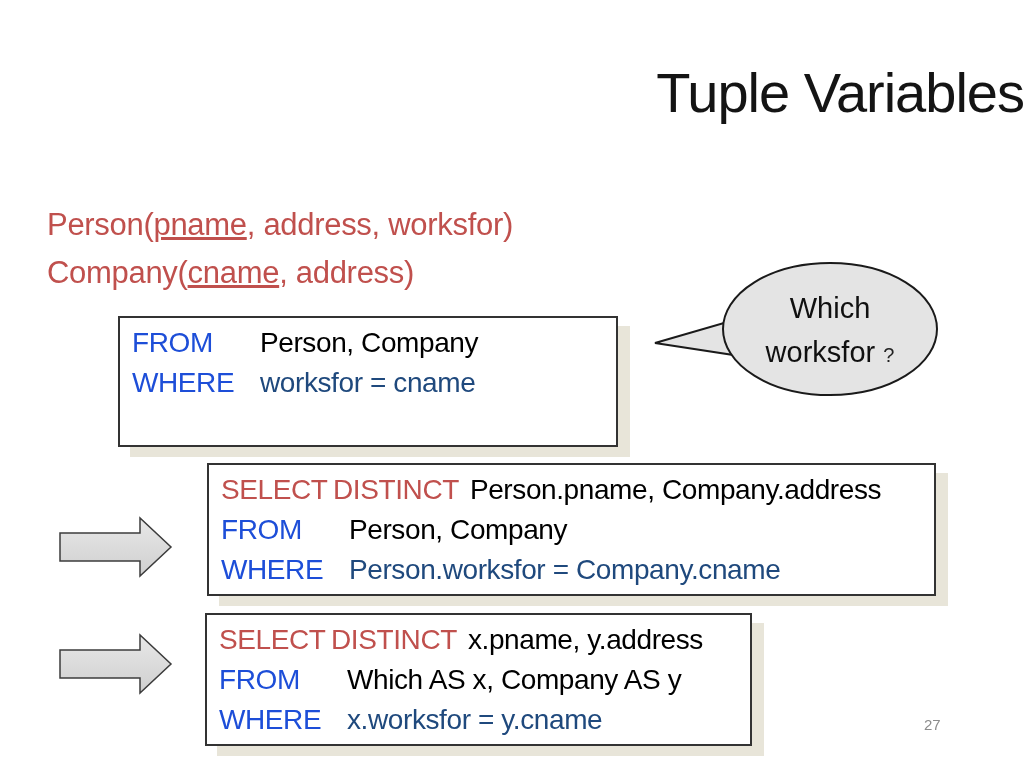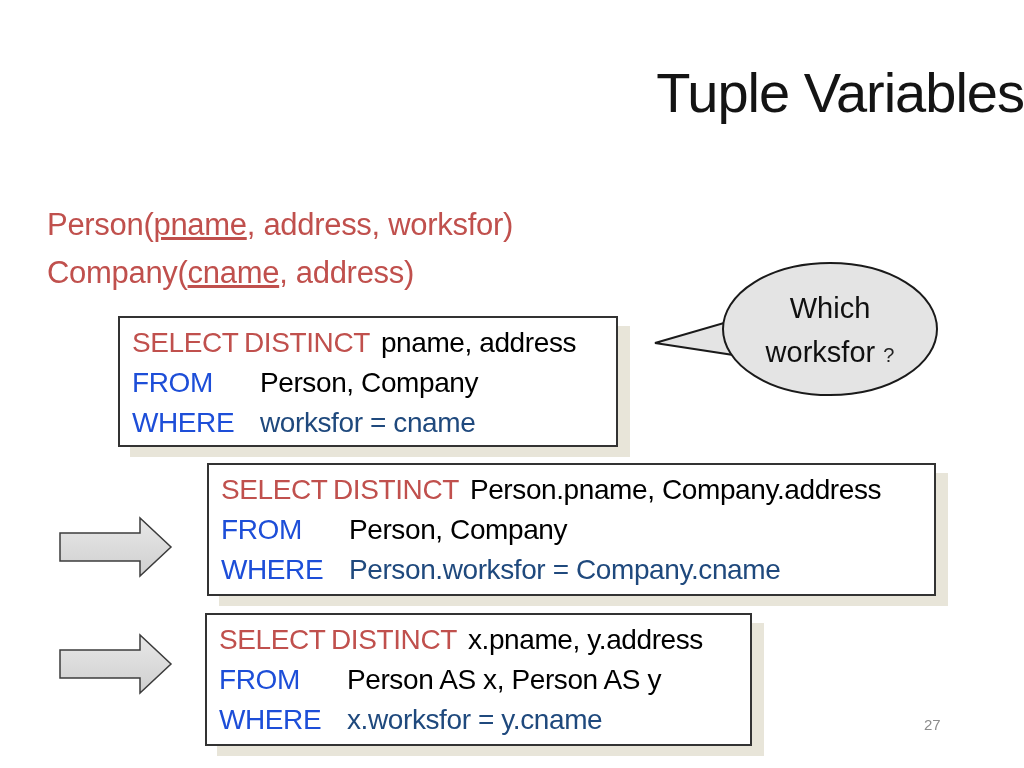--- a/index.html
+++ b/index.html
@@ -96,34 +96,33 @@
   <svg class="bubble-svg" style="left:640px; top:255px;" width="320" height="150" viewBox="640 255 320 150">
     <polygon points="655,343 748,316 753,358" fill="#e4e4e4" stroke="#1a1a1a" stroke-width="2"></polygon>
     <ellipse cx="830" cy="329" rx="107" ry="66" fill="#e4e4e4" stroke="#1a1a1a" stroke-width="2"></ellipse>
   </svg>
   <div class="bubble-text">
     <div>Which</div>
     <div><span>worksfor</span> <span class="q">?</span></div>
   </div>
 
   <div class="sqlbox box1">
-    <div><span class="kw">SELECT</span><span class="kw2">DISTINCT</span><span>pname, address</span></div>
     <div><span class="kw-wide">FROM</span><span>Person, Company</span></div>
     <div><span class="kw-wide">WHERE</span><span class="cond">worksfor = cname</span></div>
   </div>
 
   <div class="sqlbox box2">
     <div><span class="kw">SELECT</span><span class="kw2">DISTINCT</span><span>Person.pname, Company.address</span></div>
     <div><span class="kw-wide">FROM</span><span>Person, Company</span></div>
     <div><span class="kw-wide">WHERE</span><span class="cond">Person.worksfor = Company.cname</span></div>
   </div>
 
   <div class="sqlbox box3">
     <div><span class="kw">SELECT</span><span class="kw2">DISTINCT</span><span>x.pname, y.address</span></div>
-    <div><span class="kw-wide">FROM</span><span>Person AS x, Person AS y</span></div>
+    <div><span class="kw-wide">FROM</span><span>Which AS x, Company AS y</span></div>
     <div><span class="kw-wide">WHERE</span><span class="cond">x.worksfor = y.cname</span></div>
   </div>
 
   <svg class="arrow-svg" style="left:58px; top:515px;" width="118" height="64" viewBox="58 515 118 64">
     <defs>
       <linearGradient id="agrad1" x1="0" y1="0" x2="0" y2="1">
         <stop offset="0" stop-color="#e8e8e8"></stop>
         <stop offset="1" stop-color="#cfcfcf"></stop>
       </linearGradient>
     </defs>

